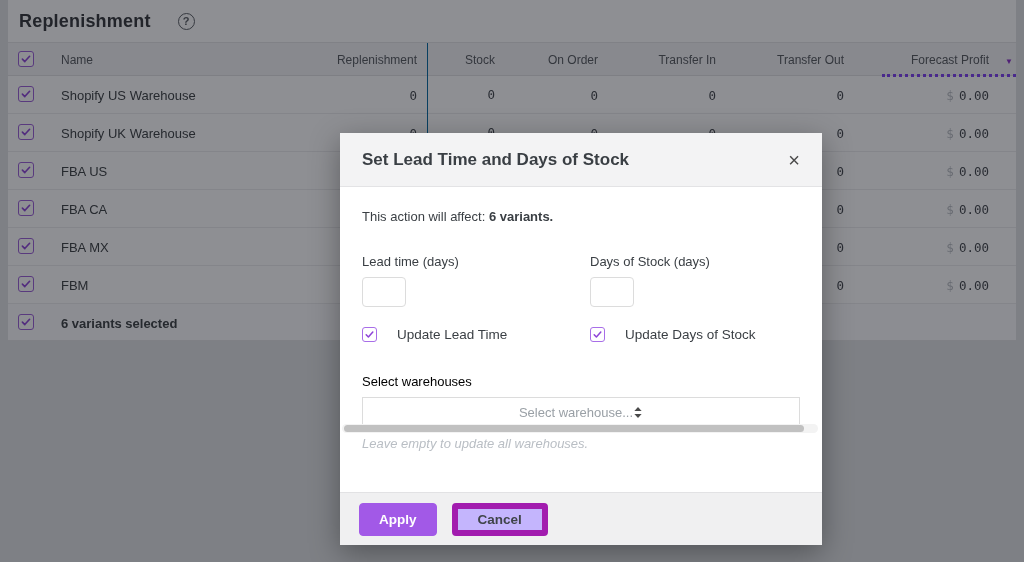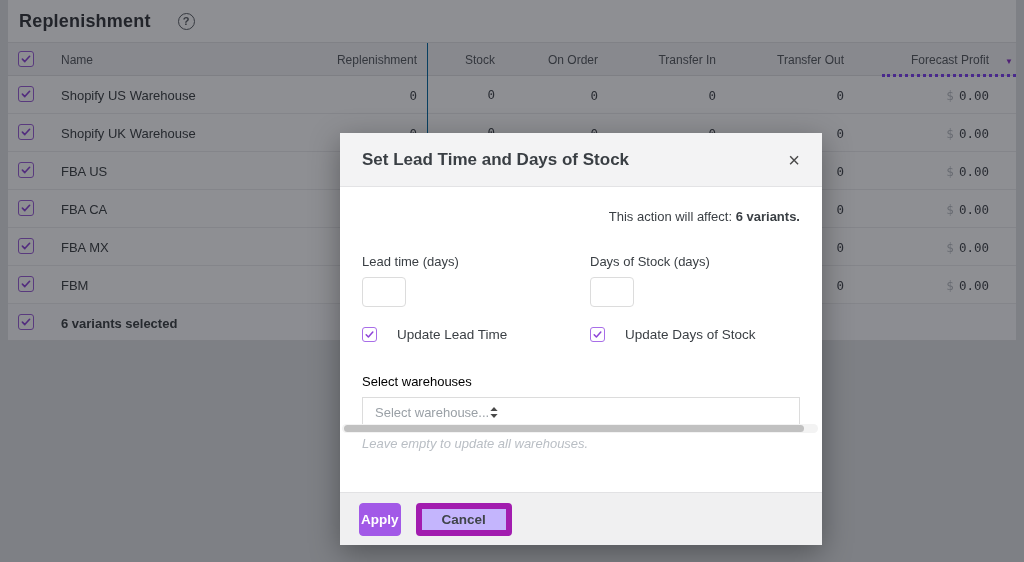--- a/index.html
+++ b/index.html
@@ -51,54 +51,54 @@
   .modal { position:absolute; left:340px; top:133px; width:482px; height:412px;
     background:#fff; border-radius:2px; box-shadow:0 8px 30px rgba(0,0,0,.35);
     display:flex; flex-direction:column; }
   .modal-header { height:54px; background:#f3f3f4; border-bottom:1px solid #e3e3e5;
     display:flex; align-items:center; justify-content:space-between; padding:12px 22px;
     flex:0 0 auto; }
   .modal-title { font-size:17px; font-weight:700; color:#3a3f44; }
   .modal-close { font-size:20px; color:#4a4a4a; cursor:pointer; line-height:1; }
 
   .modal-body { padding:22px 22px 0 22px; position:relative; flex:1 1 auto; }
-  .affect-line { font-size:13px; color:#3a3f44;text-align:right; }
+  .affect-line { font-size:13px; color:#3a3f44; }
   .affect-bold { font-weight:700; }
 
   .fields { display:grid; grid-template-columns:228px 1fr; margin-top:30px; }
   .field-label { font-size:13px; color:#3a3f44; }
   .mini-input { width:44px; height:30px; border:1px solid #dcdcdc; border-radius:4px;
     margin-top:8px; display:block; font-size:13px; padding:0 6px; outline:none; }
 
   .check-row { display:grid; grid-template-columns:228px 1fr; margin-top:20px; }
   .check-item { display:flex; align-items:center; gap:20px; cursor:pointer; }
   .cb-modal { width:15px; height:15px; border:1.5px solid #a86ee8; border-radius:3px;
     background:#fff; display:inline-flex; align-items:center; justify-content:center;
     flex:0 0 auto; }
   .cb-modal svg { width:11px; height:11px; }
   .check-label { font-size:13.5px; color:#3a3f44; }
 
   .select-label { font-size:13px; color:#000000; margin-top:32px; }
   .select-box { margin-top:8px; height:30px; border:1px solid #dcdcdc; border-radius:0;
-    display:flex; align-items:center; justify-content:flex-start; padding:0 12px;
+    display:flex; align-items:center; justify-content:center; padding:0 12px;
     cursor:pointer; background:#fff; }
   .select-placeholder { font-size:13px; color:#9aa0a6; }
   .select-chevrons { display:flex; flex-direction:column; line-height:0; }
   .helper-text { font-size:13px; color:#b9bec4; margin-top:9px;font-style:italic; }
 
   .hscroll { position:absolute; left:2px; right:4px; bottom:59px; height:9px;
     background:#f3f3f3; border-radius:5px; }
   .hscroll-thumb { position:absolute; left:2px; top:1px; height:7px; width:460px;
     background:#c1c1c1; border-radius:4px; cursor:grab; }
 
   .modal-footer { height:53px; background:#f0f0f1; border-top:1px solid #e2e2e4;
     display:flex; align-items:center; gap:15px; padding-left:19px; flex:0 0 auto; }
   .btn { height:33px; border-radius:4px; font-size:13.5px; font-weight:600;
     font-family:"Liberation Sans", sans-serif; cursor:pointer; }
-  .btn-apply { background:#a259e7; color:#fff; border:1px solid #a259e7; padding:0 1px; }
+  .btn-apply { background:#a259e7; color:#fff; border:1px solid #a259e7; padding:0 19px; }
   .btn-cancel { background:#c4b5fd; color:#3f4449; border:6px solid #a21caf; padding:0 20px; }
 </style>
 </head>
 <body>
 
 <div class="page">
   <div class="content-card">
 
     <div class="titlebar">
       <div class="page-title">Replenishment</div>

